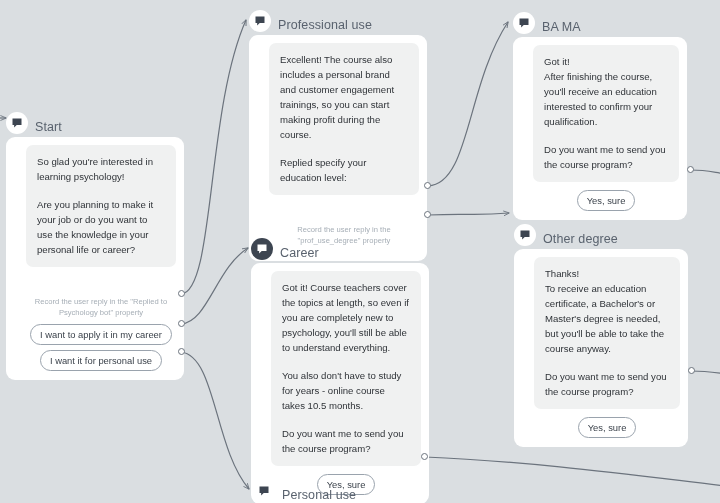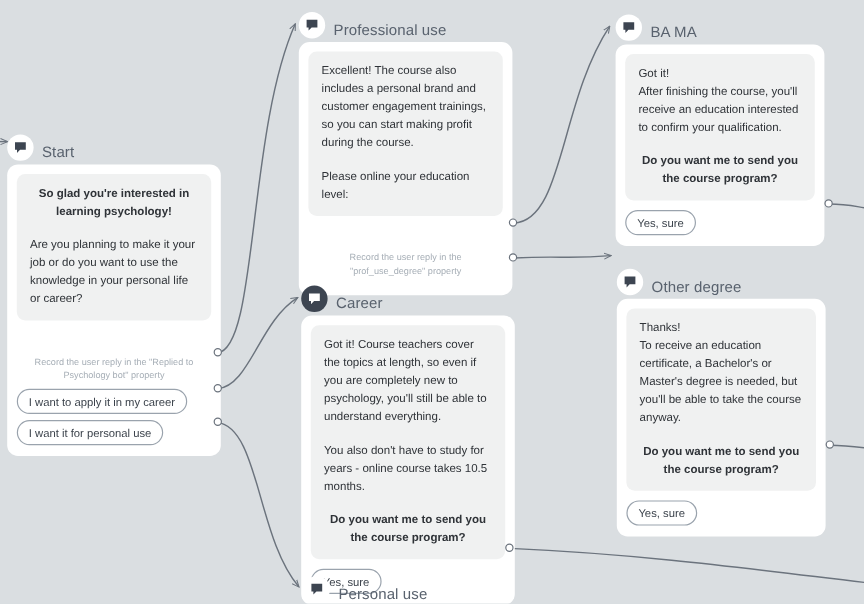--- a/index.html
+++ b/index.html
@@ -20,36 +20,36 @@
     background:#ffffff;display:flex;align-items:center;justify-content:center;
     flex:0 0 auto;
   }
   .node-badge.active{background:#3d4551;}
   .node-title{
     font-size:12.5px;color:#59626e;font-weight:400;letter-spacing:.1px;
     white-space:nowrap;
   }
   .card{
     background:#ffffff;border-radius:9px;
-    padding:8px 8px 9px 8px;
+    padding:8px 8px 9px 20px;
     box-sizing:border-box;
   }
   .bubble{
     background:#f0f1f1;border-radius:7px;
     padding:9px 11px 10px 11px;
     font-size:9.6px;line-height:15px;color:#2f3338;
   }
   .bubble p{margin:0;}
   .bubble p.gap{margin-top:13px;}
-  .bubble p.b{font-weight:bold;text-align:center;}
+  .bubble p.b{font-weight:normal;}
   .hint{
     font-size:7.6px;line-height:11px;color:#a6aeb6;
     text-align:center;padding:7px 6px 6px 6px;margin-top:22px;
   }
-  .replies{display:flex;flex-direction:column;align-items:flex-start;gap:5px;}
+  .replies{display:flex;flex-direction:column;align-items:center;gap:5px;}
   .chip{
     border:1px solid #9aa3ad;border-radius:11px;background:#fff;
     font-size:9.4px;color:#3b424b;
     padding:3.5px 9px;white-space:nowrap;line-height:12px;
   }
   .port{
     position:absolute;width:7px;height:7px;border-radius:50%;
     background:#ffffff;border:1.3px solid #6b737d;box-sizing:border-box;
   }
 </style>
@@ -116,21 +116,21 @@
       <span class="node-badge">
         <svg width="12" height="12" viewBox="0 0 16 16">
             <path d="M2 2h12v8.5H7.6L4.2 14V10.5H2z" fill="#3d4551"></path>
           </svg>
       </span>
       <span class="node-title">Professional use</span>
     </div>
     <div class="card">
       <div class="bubble">
         <p>Excellent! The course also includes a personal brand and customer engagement trainings, so you can start making profit during the course.</p>
-        <p class="gap">Please online your education level:</p>
+        <p class="gap">Replied specify your education level:</p>
       </div>
       <div class="hint">Record the user reply in the "prof_use_degree" property</div>
     </div>
   </div>
   <div class="port" style="left:424px;top:182px;"></div>
   <div class="port" style="left:424px;top:211px;"></div>
 
   <div class="node" id="node-bama" style="left:513px;top:8px;width:174px;">
     <div class="node-head">
       <span class="node-badge">

